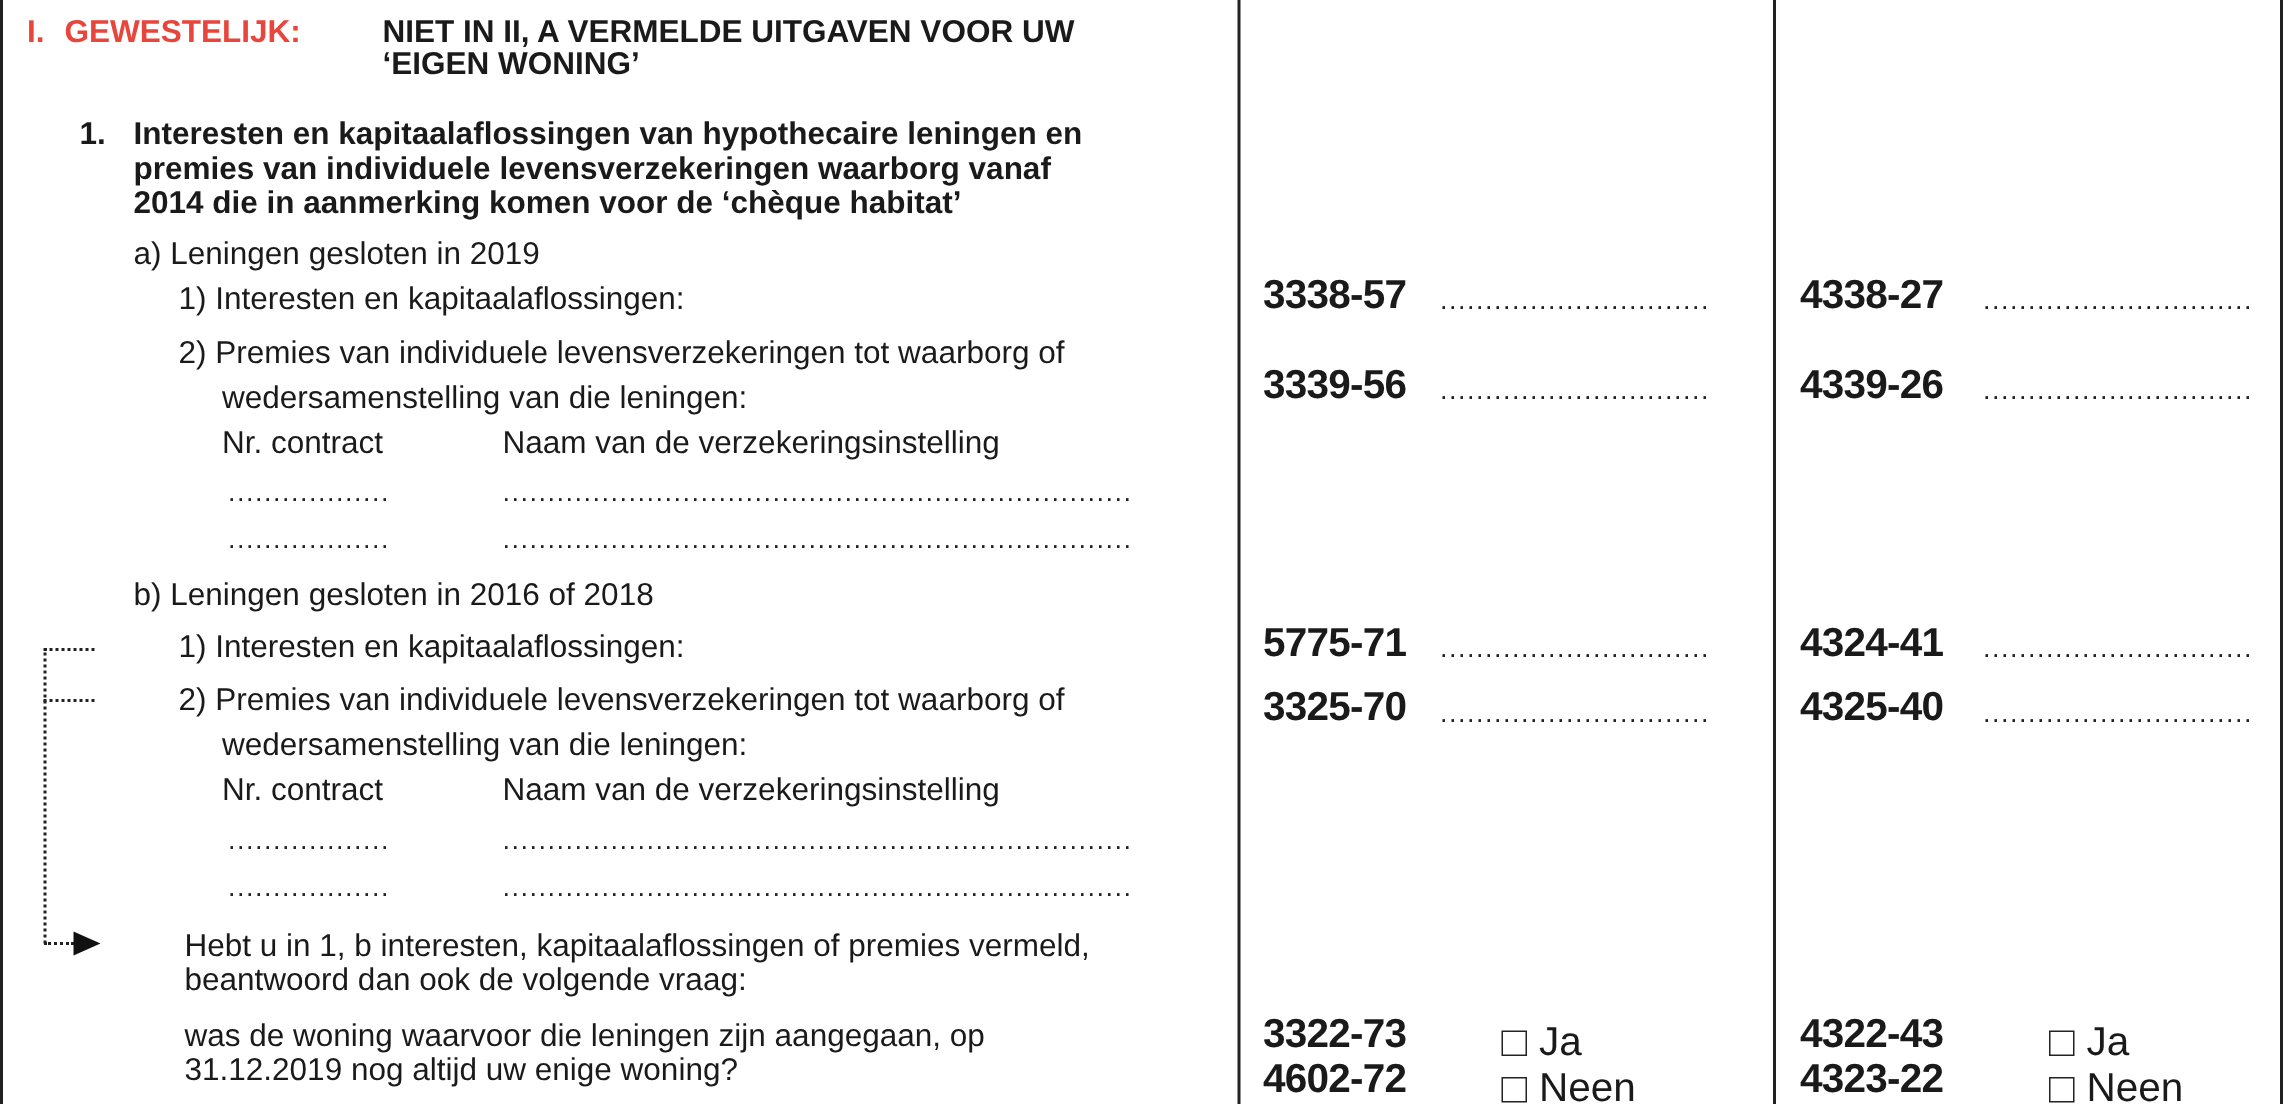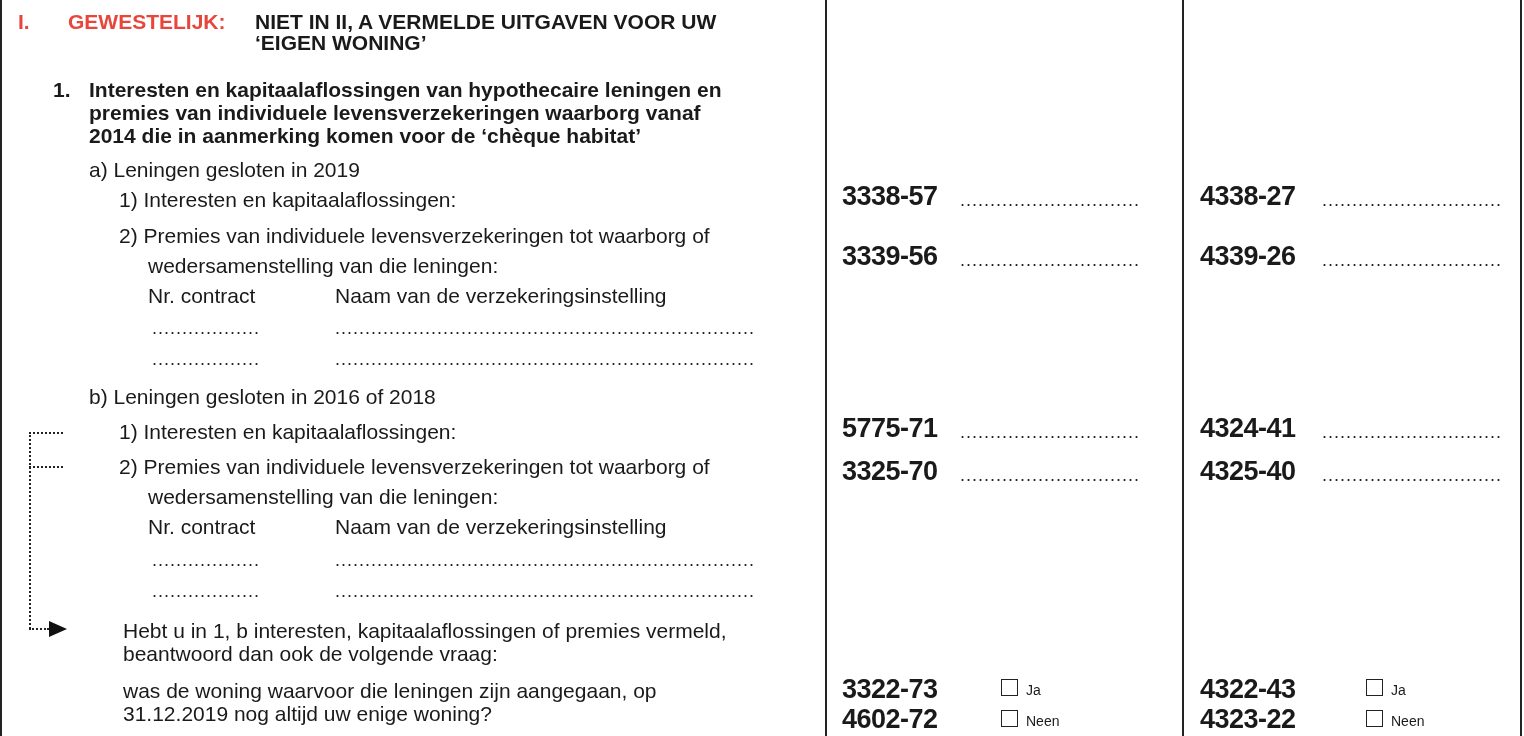--- a/index.html
+++ b/index.html
@@ -7,34 +7,34 @@
   .frame{position:absolute;left:0;top:0;width:1522px;height:740px;border-left:2px solid #222;border-right:2px solid #222;box-sizing:border-box;}
   .vline{position:absolute;top:0;width:2px;height:736px;background:#222;}
   .abs{position:absolute;white-space:nowrap;}
   .hd{font-weight:bold;font-size:21px;}
   .red{color:#e8453c;}
   .b{font-weight:bold;font-size:21px;line-height:23px;}
   .n{font-size:21px;}
   .code{font-weight:bold;font-size:27px;letter-spacing:-0.5px;}
   .dots{font-size:18px;letter-spacing:1px;color:#222;}
   .cb{display:inline-block;width:15px;height:15px;border:1.5px solid #222;vertical-align:-1px;margin-right:8px;}
-  .opt{font-size:14px;}
+  .opt{font-size:27px;}
   .dl-v{position:absolute;border-left:2px dotted #222;}
   .dl-h{position:absolute;border-top:2px dotted #222;}
   .arrow{position:absolute;width:0;height:0;border-top:8px solid transparent;border-bottom:8px solid transparent;border-left:18px solid #111;}
 </style>
 </head>
 <body>
 
 <div class="frame"></div>
 <div class="vline" style="left:825px"></div>
 <div class="vline" style="left:1182px"></div>
 
 <div class="abs hd red" style="left:18px;top:10px">I.</div>
-<div class="abs hd red" style="left:68px;top:10px">GEWESTELIJK:</div>
+<div class="abs hd red" style="left:43px;top:10px">GEWESTELIJK:</div>
 <div class="abs hd" style="left:255px;top:10px">NIET IN II, A VERMELDE UITGAVEN VOOR UW</div>
 <div class="abs hd" style="left:255px;top:32px;line-height:22px">‘EIGEN WONING’</div>
 
 <div class="abs b" style="left:53px;top:78px">1.</div>
 <div class="abs b" style="left:89px;top:78px">Interesten en kapitaalaflossingen van hypothecaire leningen en</div>
 <div class="abs b" style="left:89px;top:101px">premies van individuele levensverzekeringen waarborg vanaf</div>
 <div class="abs b" style="left:89px;top:124px">2014 die in aanmerking komen voor de ‘chèque habitat’</div>
 
 <div class="abs n" style="left:89px;top:158px">a) Leningen gesloten in 2019</div>
 <div class="abs n" style="left:119px;top:188px">1) Interesten en kapitaalaflossingen:</div>

